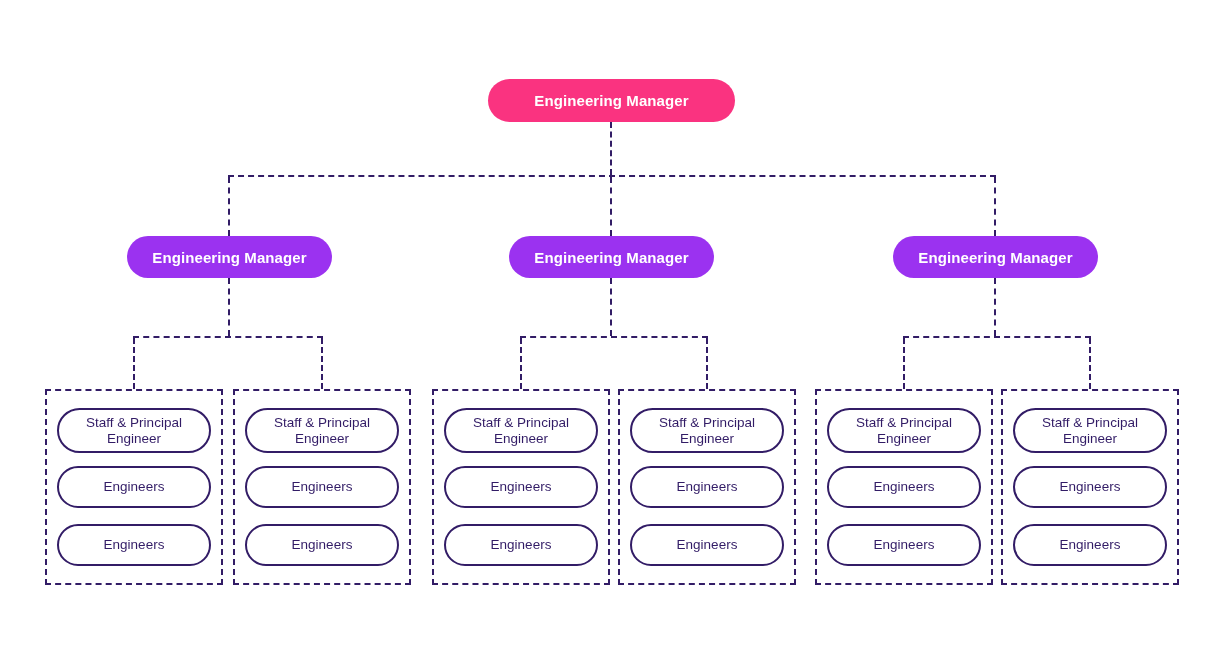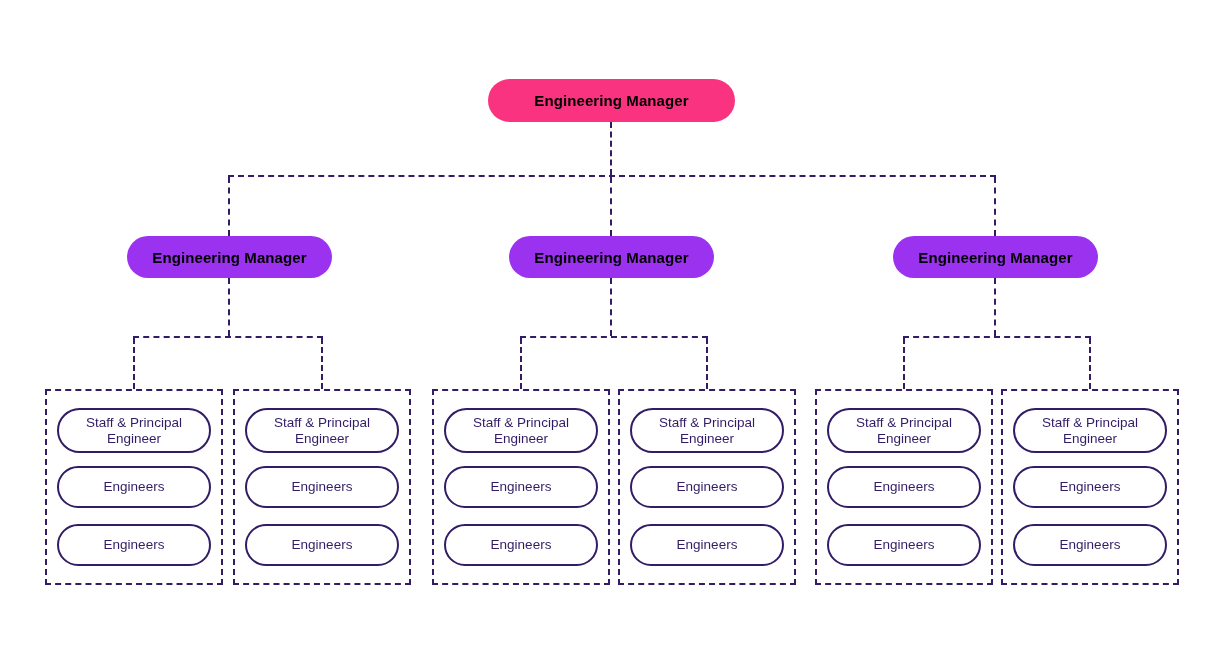--- a/index.html
+++ b/index.html
@@ -9,21 +9,21 @@
     height:660px;
     background:#ffffff;
     font-family:"Liberation Sans", sans-serif;
     overflow:hidden;
   }
   .pill {
     position:absolute;
     display:flex;
     align-items:center;
     justify-content:center;
-    color:#000000;
+    color:#ffffff;
     font-weight:700;
     font-size:15px;
     border-radius:22px;
     letter-spacing:.1px;
     white-space:nowrap;
     text-align:right;
   }
   .root-pill   { left:488px; top:79px;  width:247px; height:43px; background:#FA3380; }
   .manager-pill{ top:236px;  width:205px; height:42px; background:#9B32F0; }
   .m1 { left:127px; }

